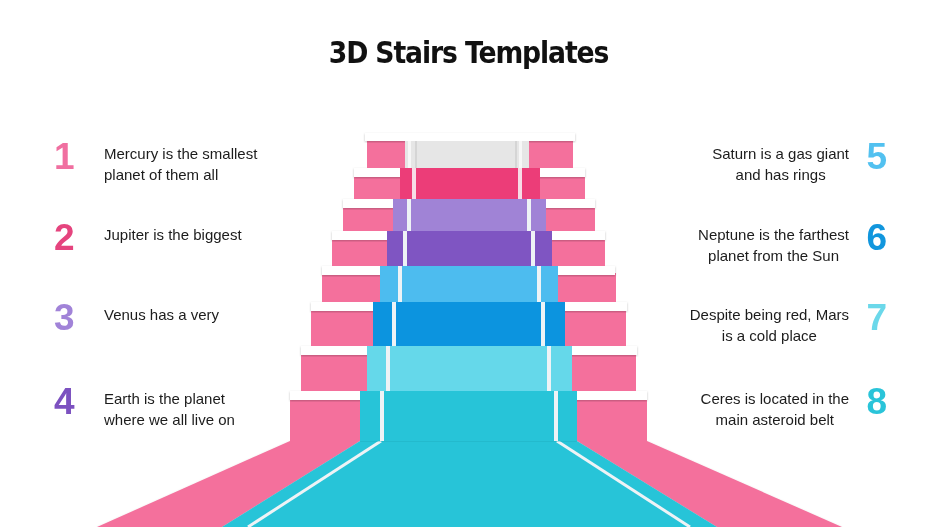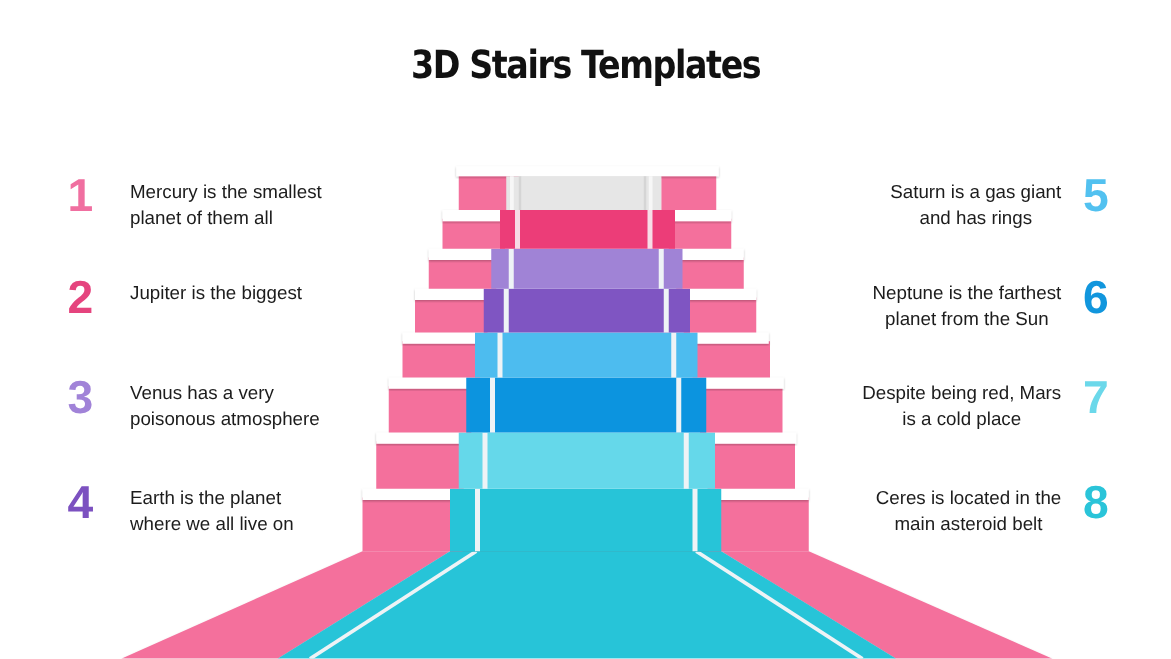--- a/index.html
+++ b/index.html
@@ -127,21 +127,20 @@
 <div class="item left" style="left:54px; top:224px;">
   <div class="num" style="color:#e5447e;">2</div>
   <div class="txt">
     <div>Jupiter is the biggest</div>
   </div>
 </div>
 <div class="item left" style="left:54px; top:304px;">
   <div class="num" style="color:#a183d8;">3</div>
   <div class="txt">
     <div>Venus has a very</div>
-    <div>poisonous atmosphere</div>
   </div>
 </div>
 <div class="item left" style="left:54px; top:388px;">
   <div class="num" style="color:#7c51c0;">4</div>
   <div class="txt">
     <div>Earth is the planet</div>
     <div>where we all live on</div>
   </div>
 </div>
 

